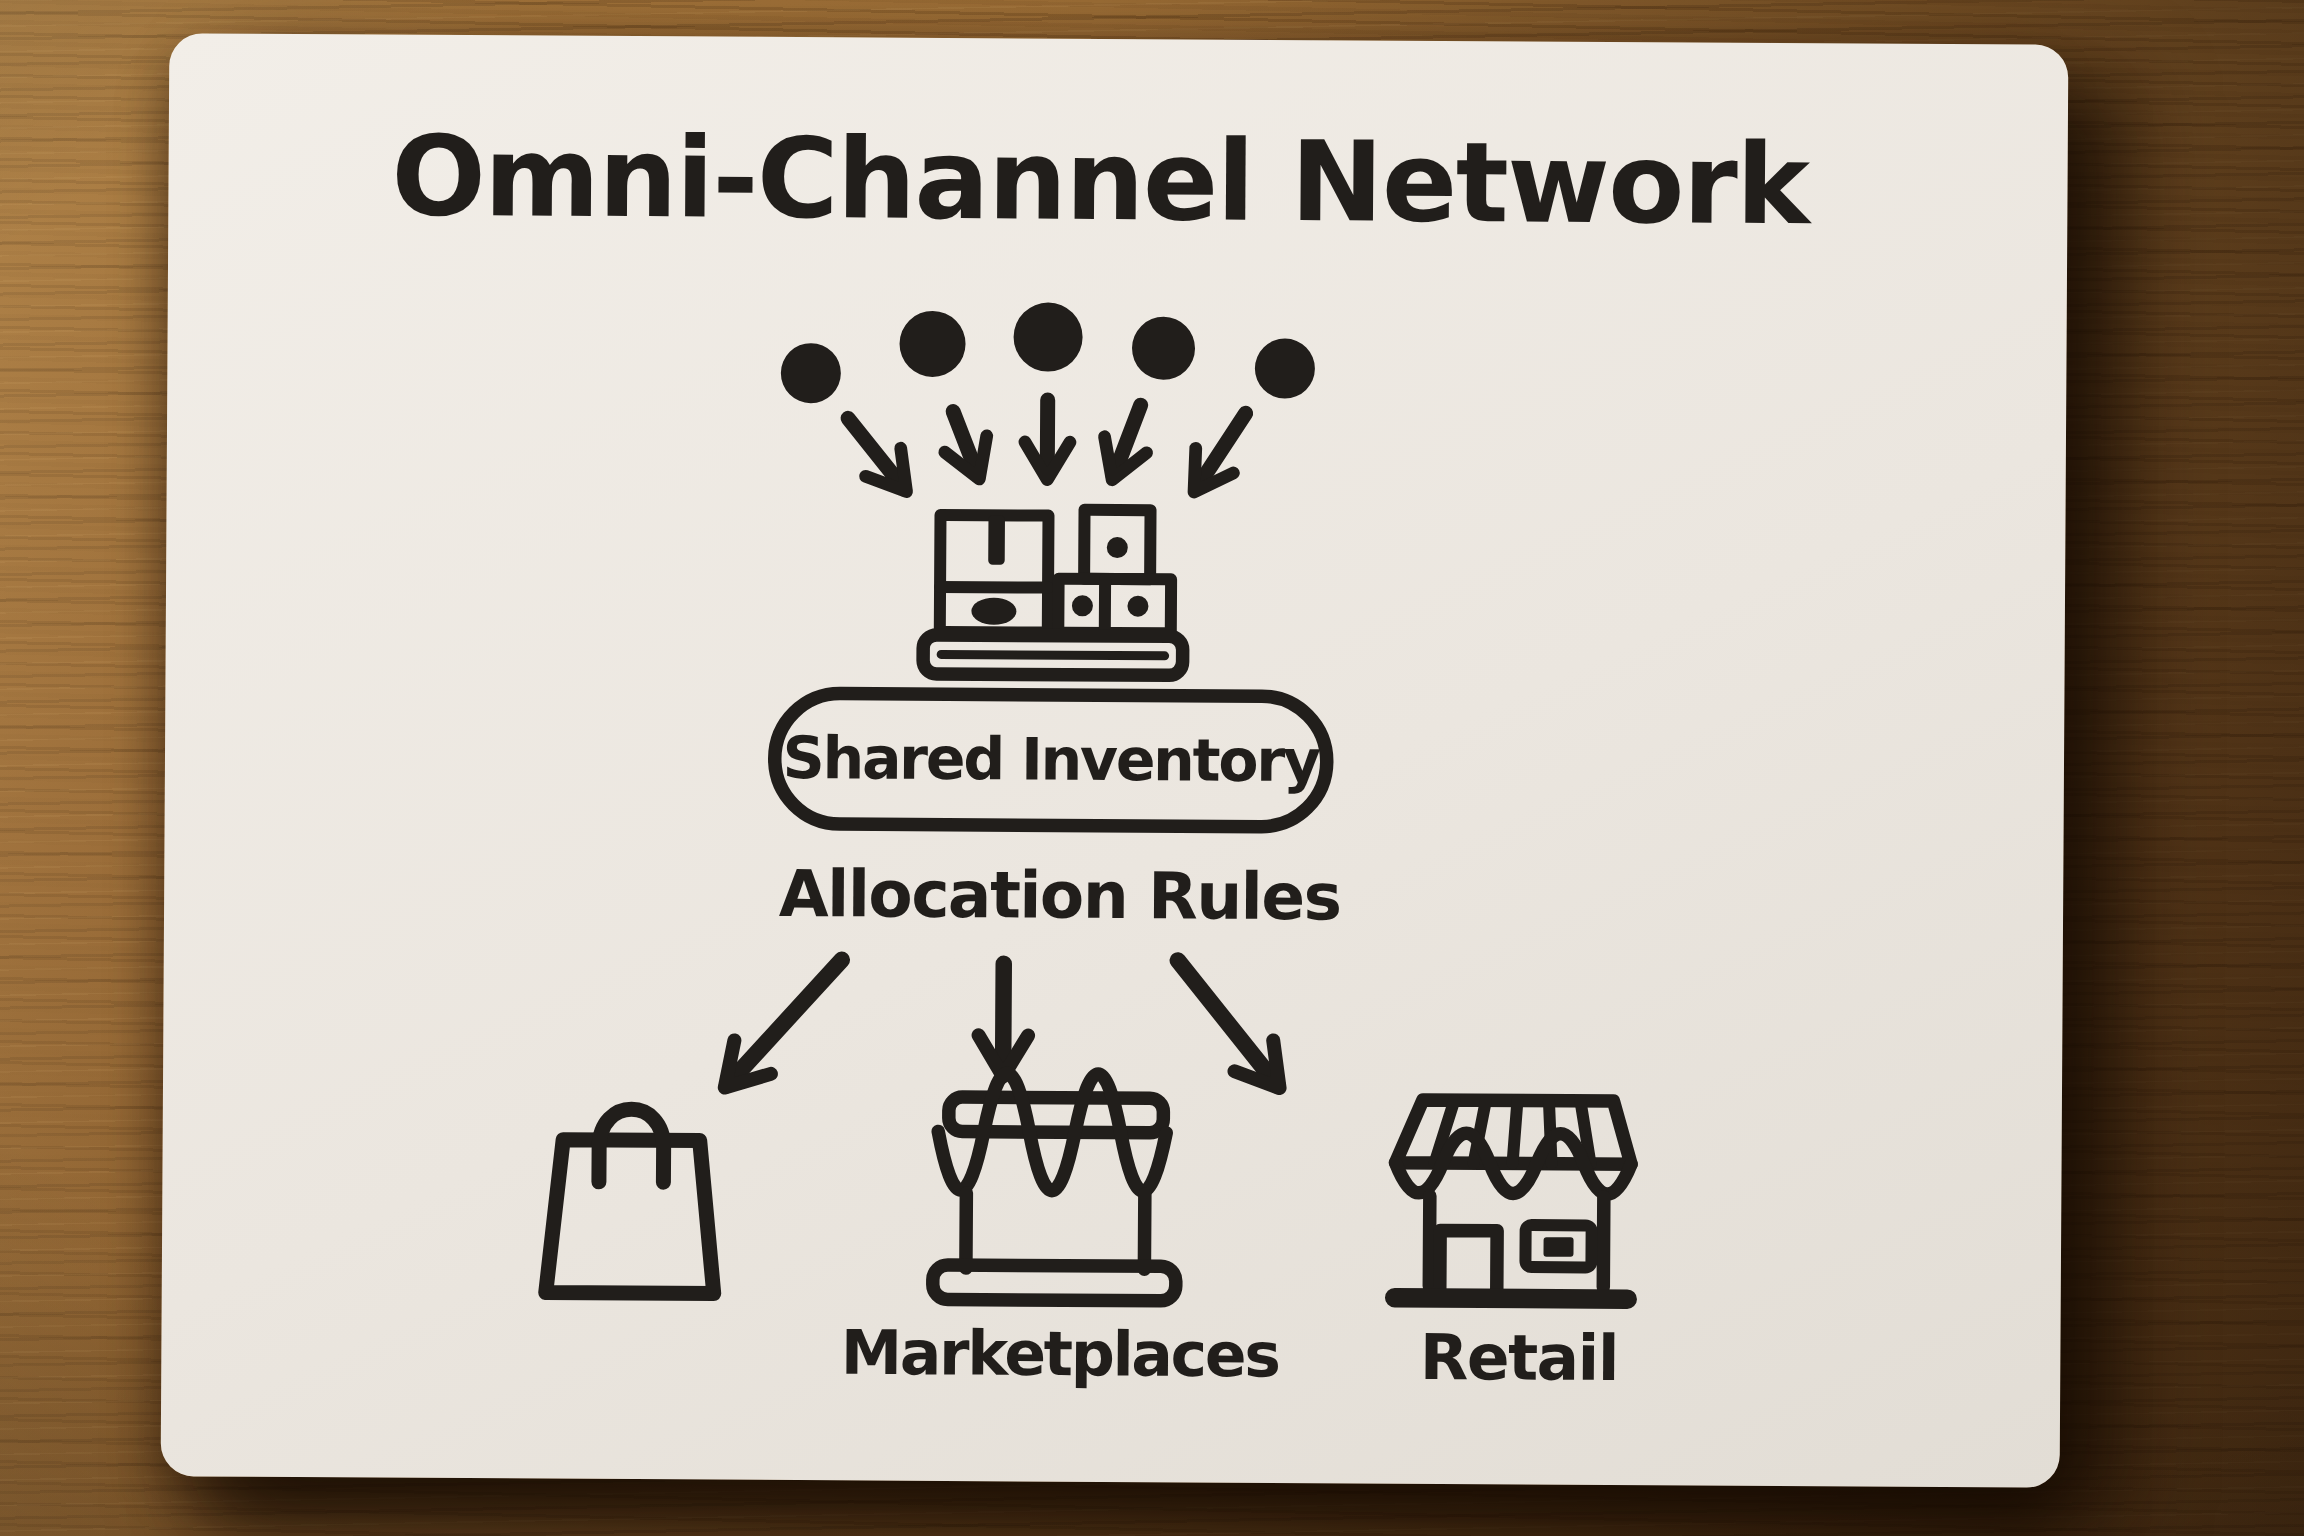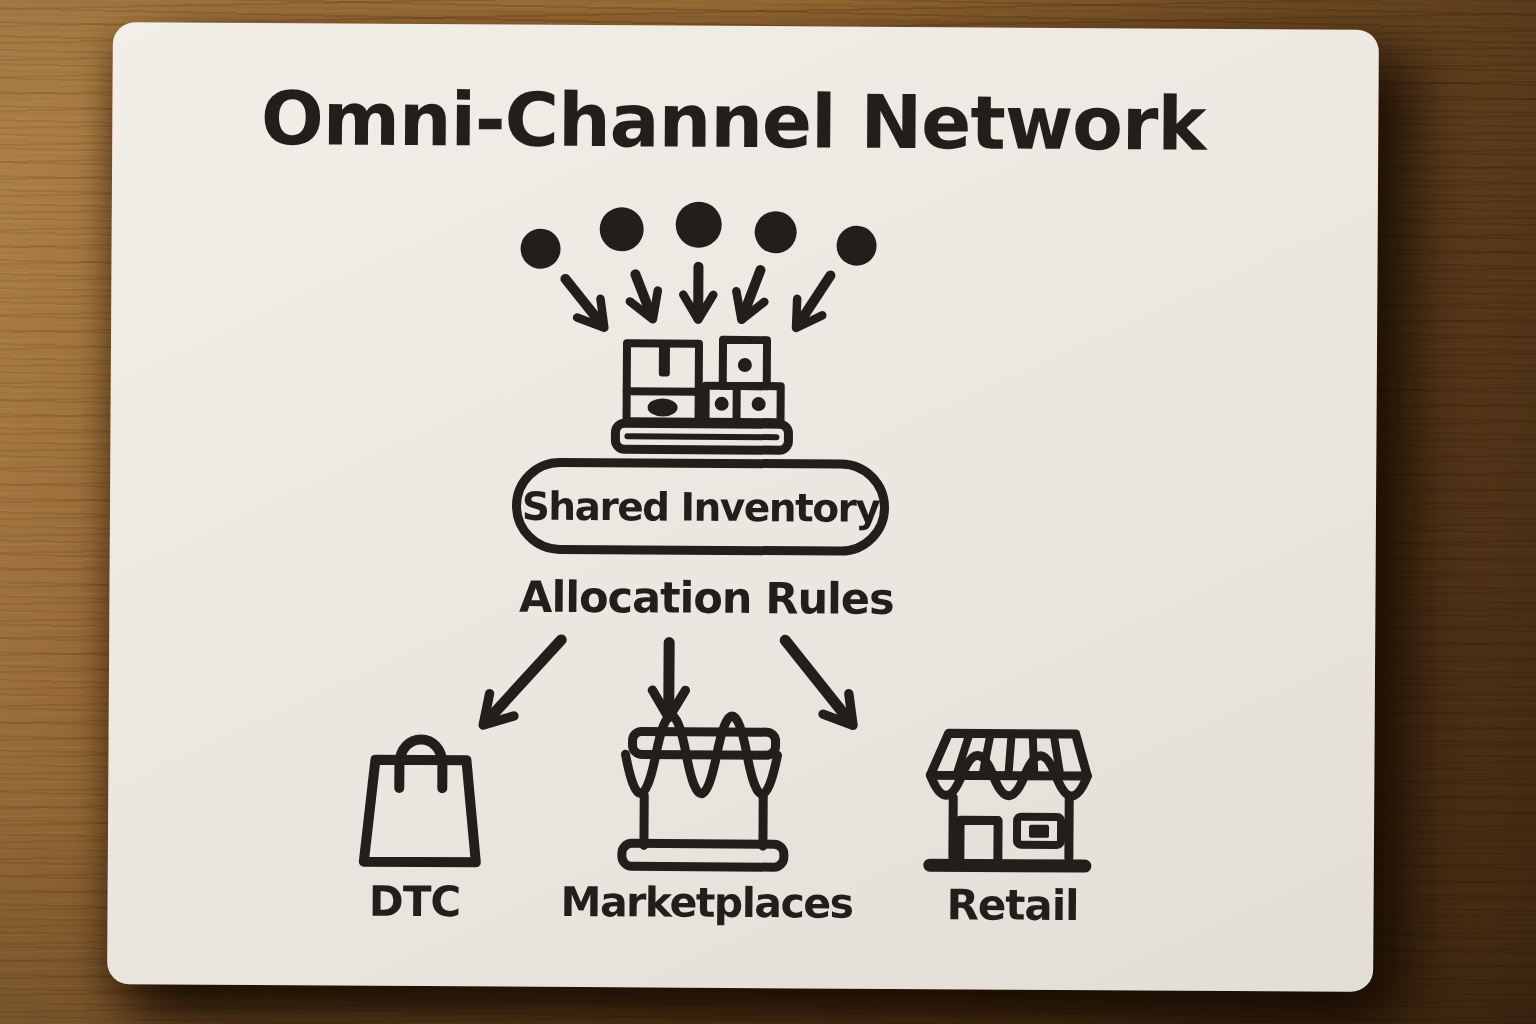--- a/index.html
+++ b/index.html
@@ -128,17 +128,16 @@
       <line class="s" stroke-width="13" x1="822" y1="838" x2="977" y2="838"></line>
     </g>
   </svg>
 
   <div class="pill">
     <span class="ink-text">Shared Inventory</span>
   </div>
 
   <div class="rules ink-text">Allocation Rules</div>
 
-  <div class="channel-label label-dtc ink-text">DTC</div>
   <div class="channel-label label-marketplaces ink-text">Marketplaces</div>
   <div class="channel-label label-retail ink-text">Retail</div>
 
 </div>
 
 </body></html>

